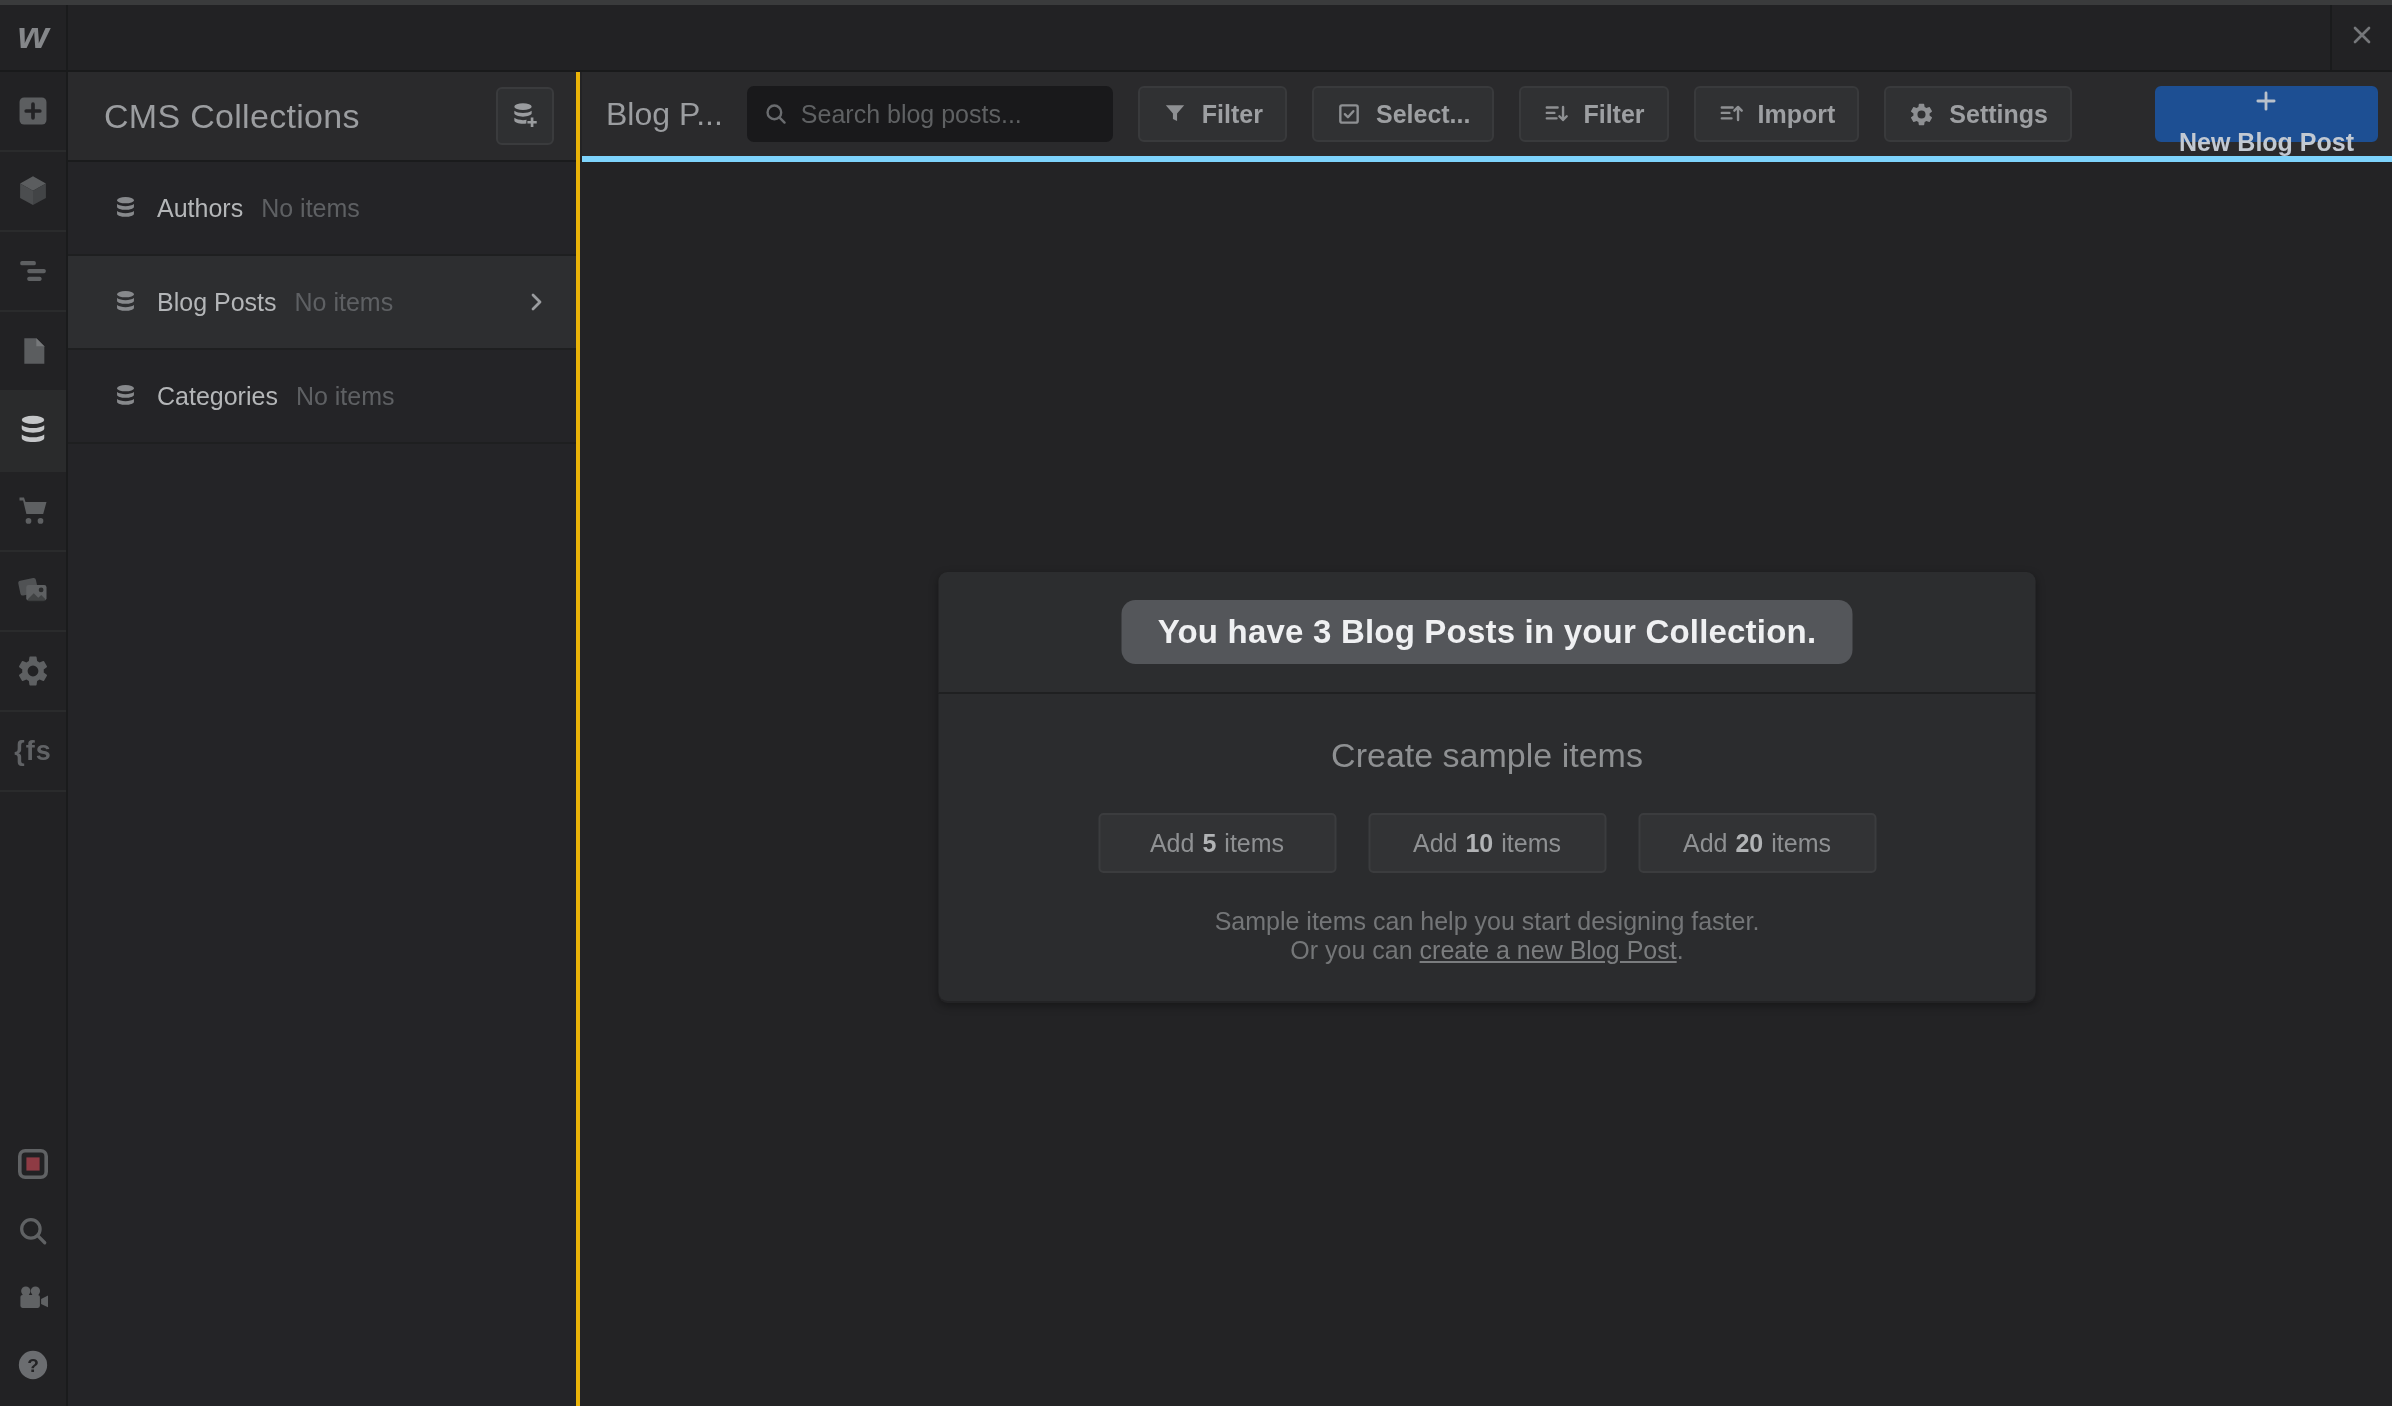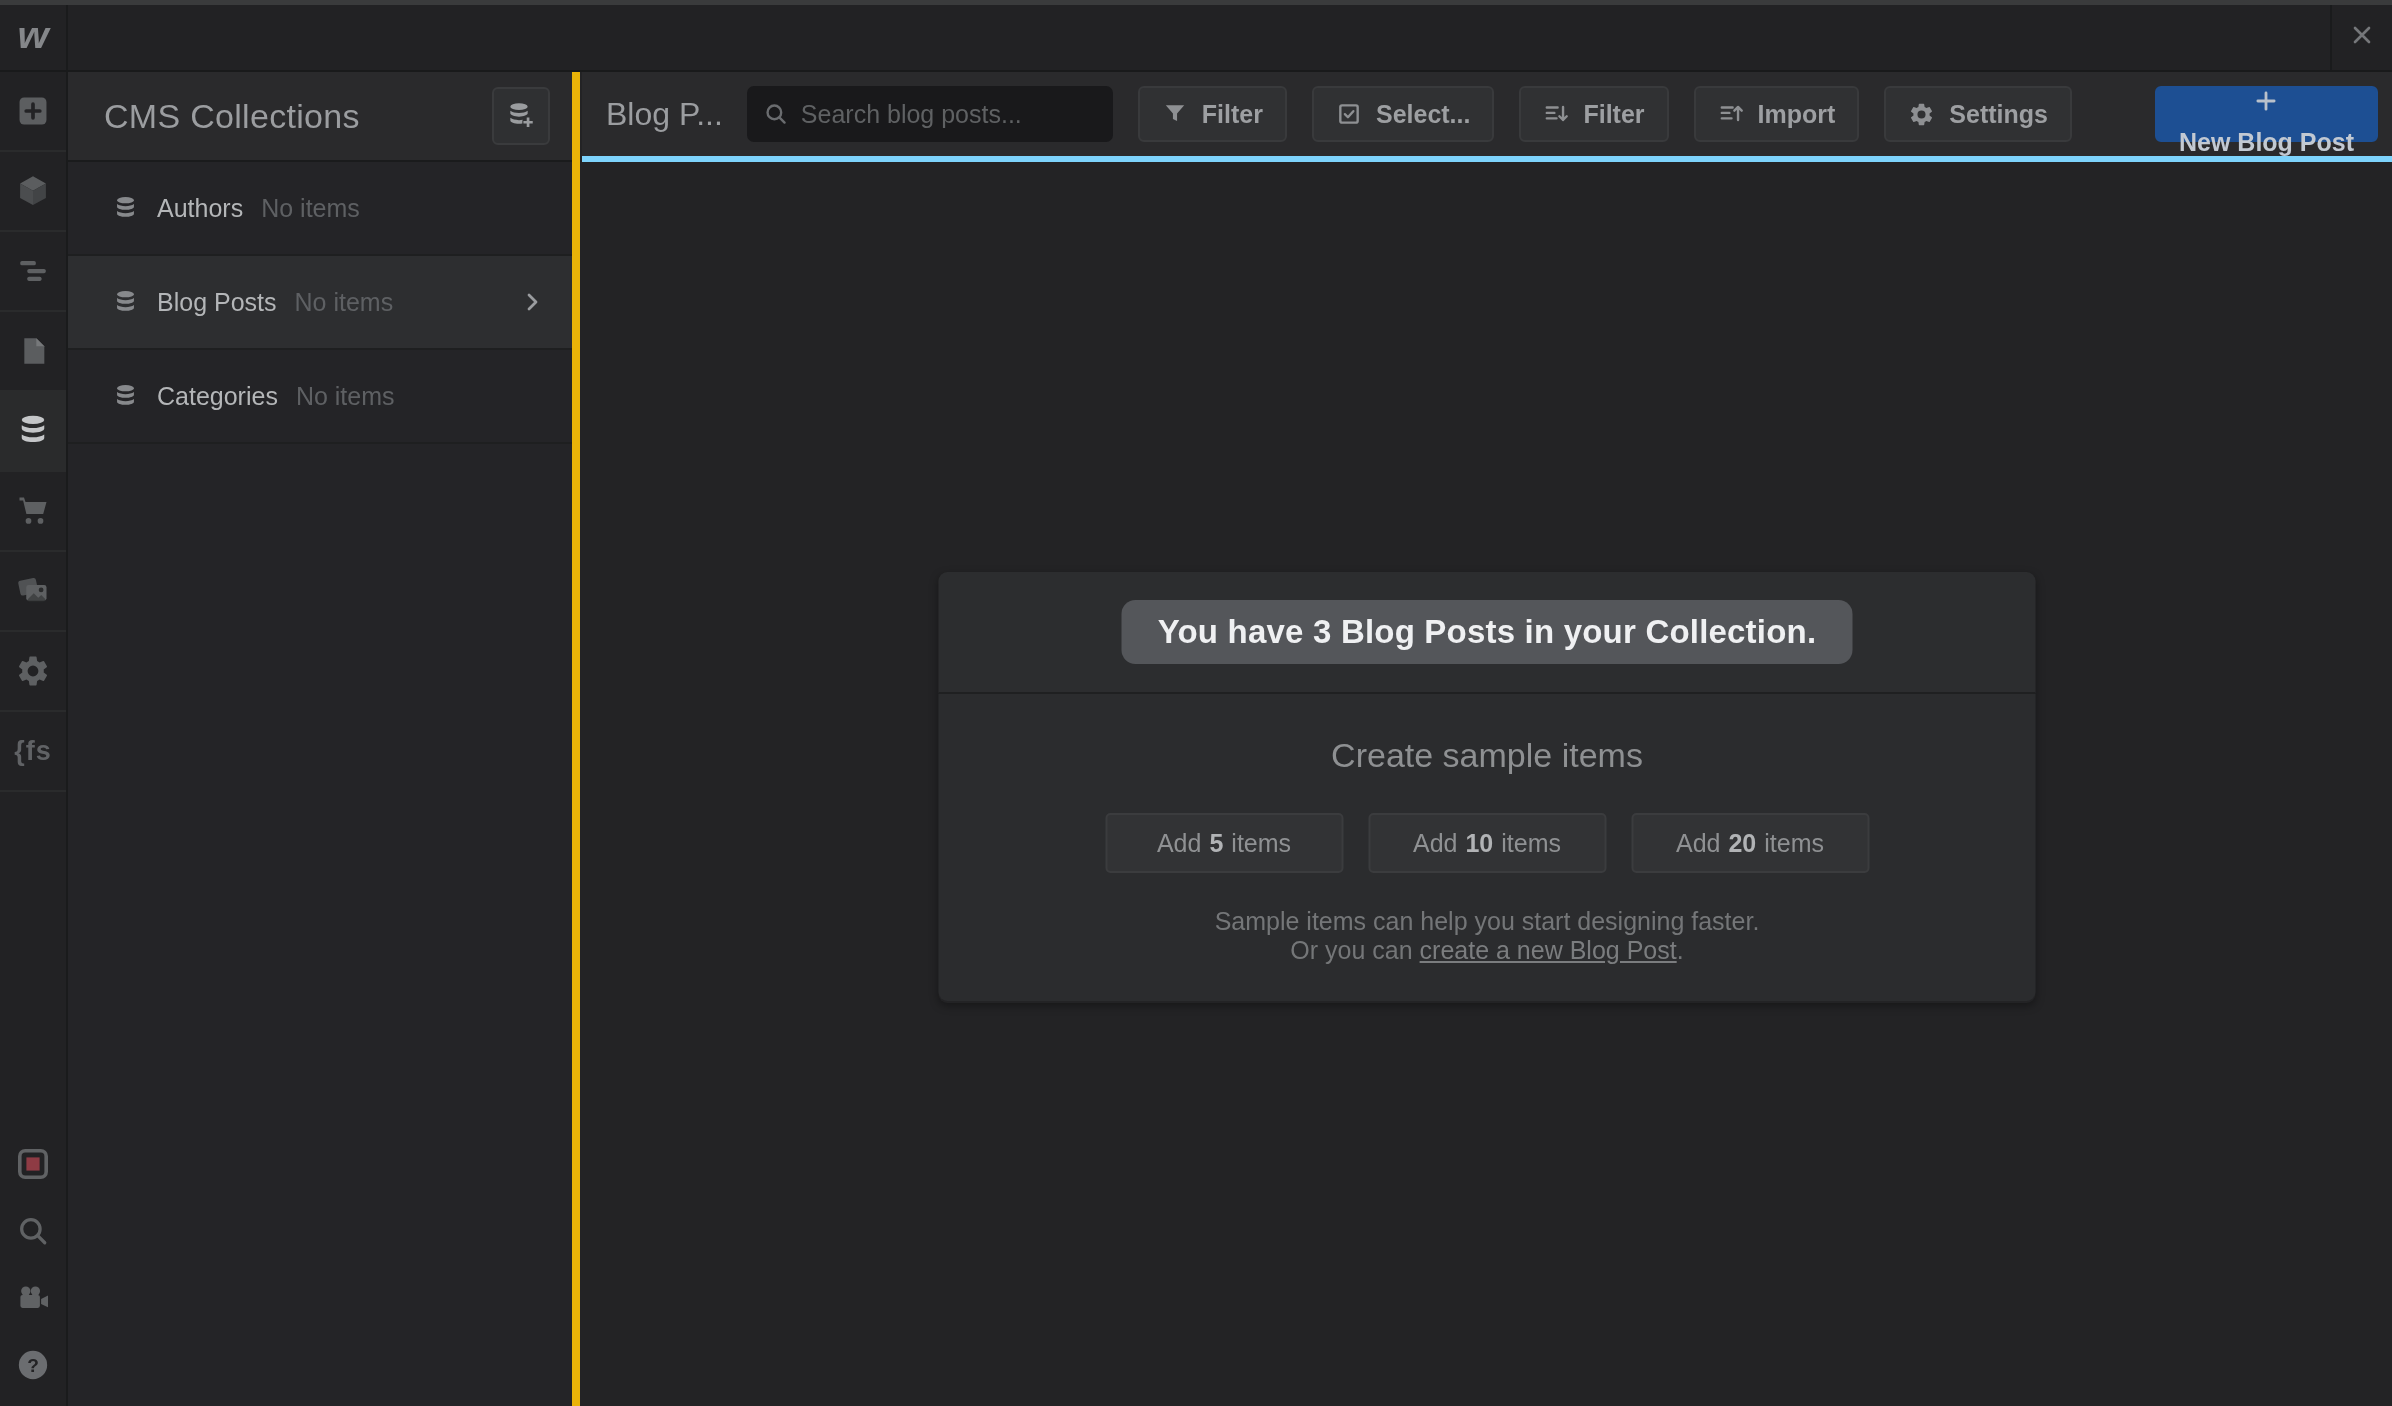--- a/index.html
+++ b/index.html
@@ -53,21 +53,21 @@
     height:67px; flex:none;
     display:flex; align-items:center; justify-content:center;
     color:#66686b; cursor:pointer;
   }
   .rail-bottom-cell:last-child { margin-bottom:8px; }
   .fs-glyph { font-size:27px; font-weight:700; color:#606265; letter-spacing:1px; }
 
   
   .panel {
     position:absolute; left:68px; top:72px; bottom:0; width:512px;
-    background:#242427; border-right:8px solid #eab308; z-index:3;
+    background:#242427; border-right:4px solid #eab308; z-index:3;
   }
   .panel-header {
     height:90px; background:#2a2a2c; border-bottom:2px solid #1a1b1c;
     display:flex; align-items:center; justify-content:space-between;
     padding:0 22px 0 36px;
   }
   .panel-title { font-size:34px; color:#9b9da0; font-weight:400; letter-spacing:.3px; }
   .add-collection-btn {
     width:58px; height:58px; border-radius:6px; border:2px solid #3a3b3d;
     background:#2f3032; display:flex; align-items:center; justify-content:center;
@@ -133,21 +133,21 @@
     background:#54565a; color:#eff0f2; border-radius:14px;
     height:64px; line-height:64px; padding:0 36px;
     font-size:33px; font-weight:600; letter-spacing:.2px;
   }
   .card-bottom {
     height:307px; background:#2b2c2e; border-radius:0 0 9px 9px;
     text-align:center; padding-top:42px;
   }
   .sample-heading { font-size:34px; font-weight:500; color:#8e9092; }
   .sample-buttons {
-    margin-top:38px; display:flex; justify-content:center; gap:25px;
+    margin-top:38px; display:flex; justify-content:center; gap:32px;
   }
   .sample-btn {
     height:60px; min-width:238px; padding:0 28px; border-radius:5px;
     background:#323335; border:2px solid #3b3c3e;
     display:flex; align-items:center; justify-content:center;
     font-size:25px; color:#8f9193; cursor:pointer; gap:8px;
   }
   .sample-btn b { color:#b1b3b5; font-weight:700; }
   .sample-note { margin-top:34px; font-size:25px; color:#747678; line-height:29px; }
   .sample-note a { color:#7b7d7f; text-decoration:underline; cursor:pointer; }

